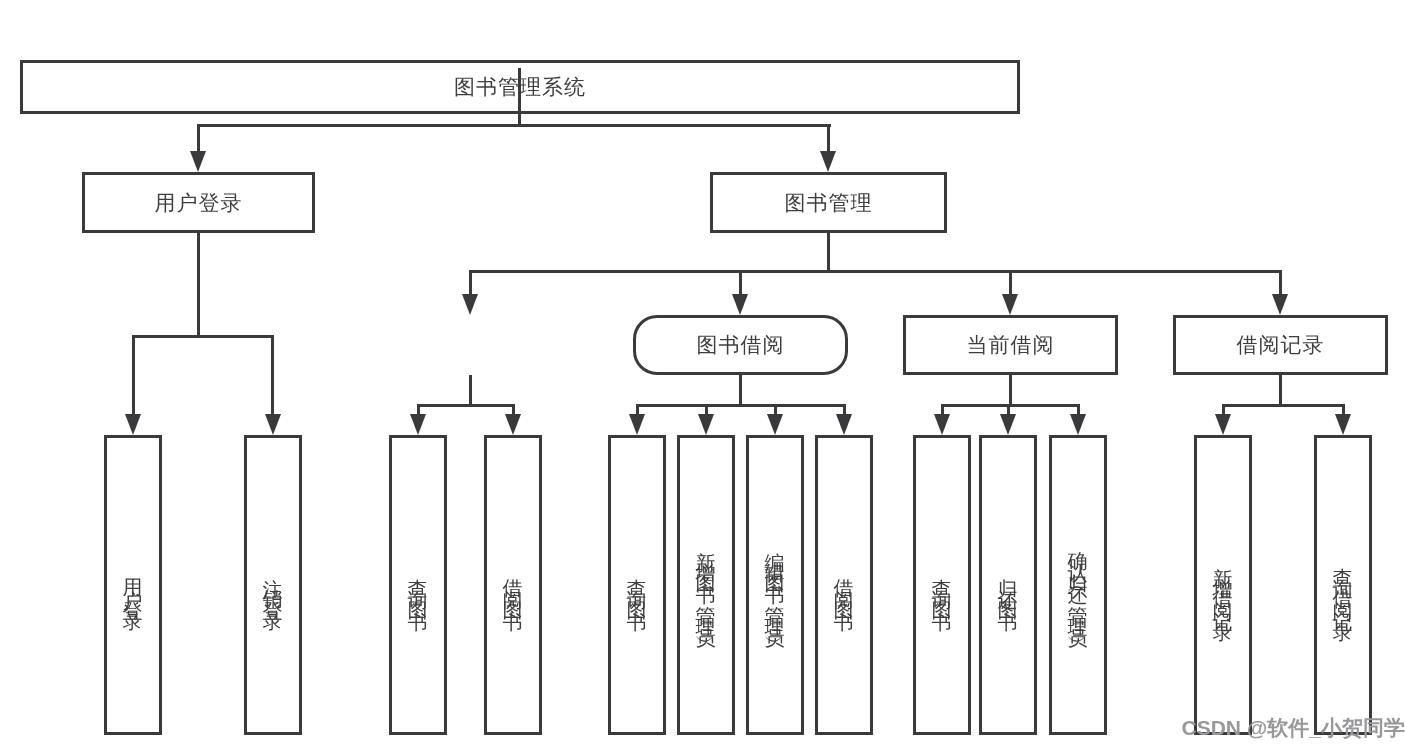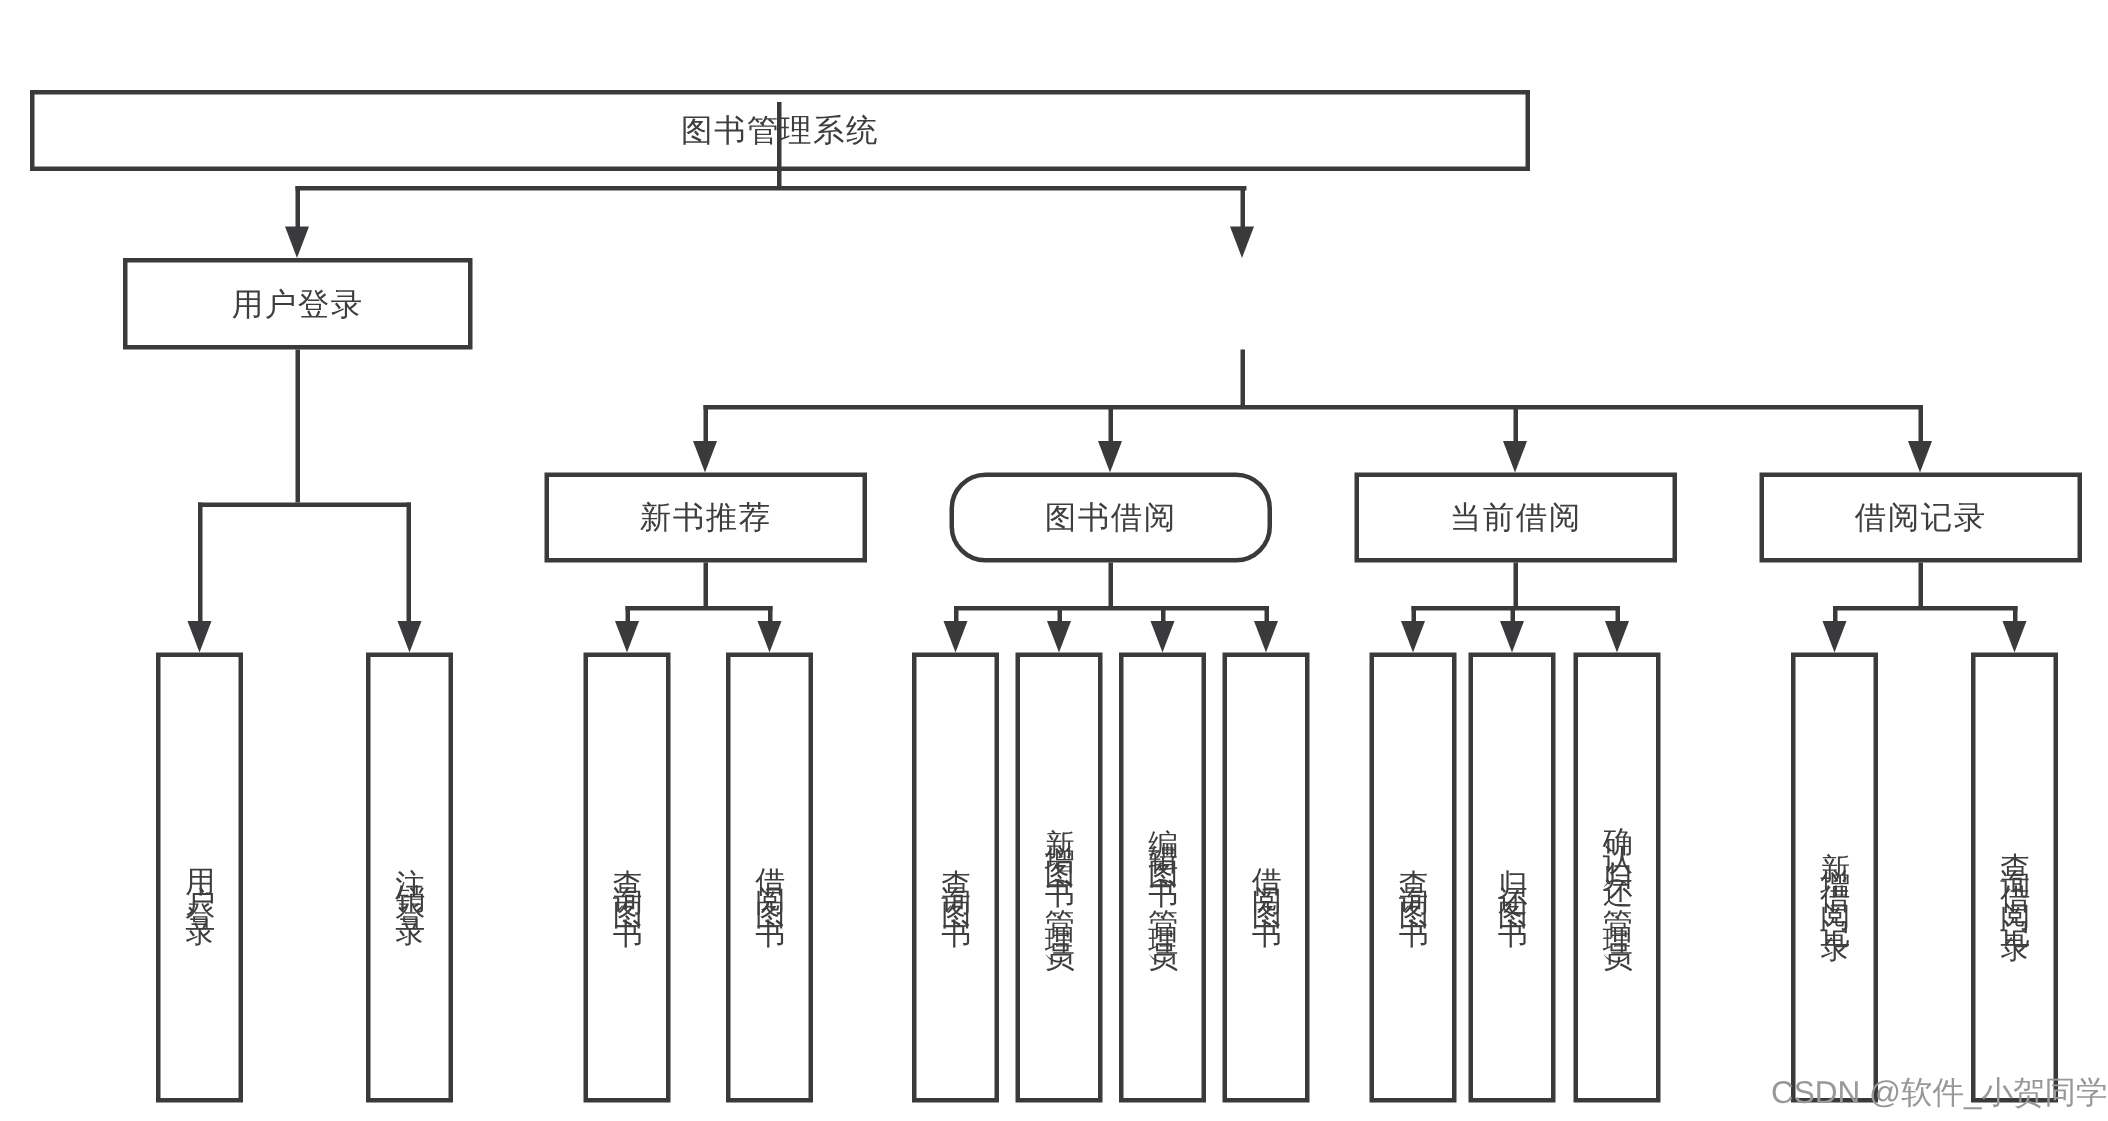--- a/index.html
+++ b/index.html
@@ -22,40 +22,40 @@
     font-size:20px;letter-spacing:11px;white-space:nowrap;line-height:1;
   }
   .line{position:absolute;background:var(--line);}
   .arr{
     position:absolute;width:0;height:0;
     border-left:8px solid transparent;border-right:8px solid transparent;
     border-top:21px solid var(--line);
   }
   .watermark{
     position:absolute;left:1150px;top:714px;width:255px;
-    font-size:21px;color:var(--wm);white-space:nowrap;z-index:5;text-align:right;
+    font-size:21px;color:var(--wm);white-space:nowrap;z-index:5;text-align:right;font-weight:bold;
   }
 </style>
 </head>
 <body>
 
 <div class="canvas">
 
   <div class="box" style="left:20px;top:14px;width:1000px;height:54px;margin-top:46px;">
     <span class="hlabel">图书管理系统</span>
   </div>
 
   <div class="box" style="left:82px;top:172px;width:233px;height:61px;">
     <span class="hlabel">用户登录</span>
   </div>
 
+  <div class="box" style="left:710px;top:172px;width:237px;height:61px;">
+    <span class="hlabel">图书管理</span>
+  </div>
 
-  <div class="box" style="left:363px;top:315px;width:215px;height:60px;">
-    <span class="hlabel">新书推荐</span>
-  </div>
 
   <div class="box" style="left:633px;top:315px;width:215px;height:60px;border-radius:24px;">
     <span class="hlabel">图书借阅</span>
   </div>
 
   <div class="box" style="left:1173px;top:315px;width:215px;height:60px;">
     <span class="hlabel">借阅记录</span>
   </div>
 
   <div class="box" style="left:903px;top:315px;width:215px;height:60px;">

